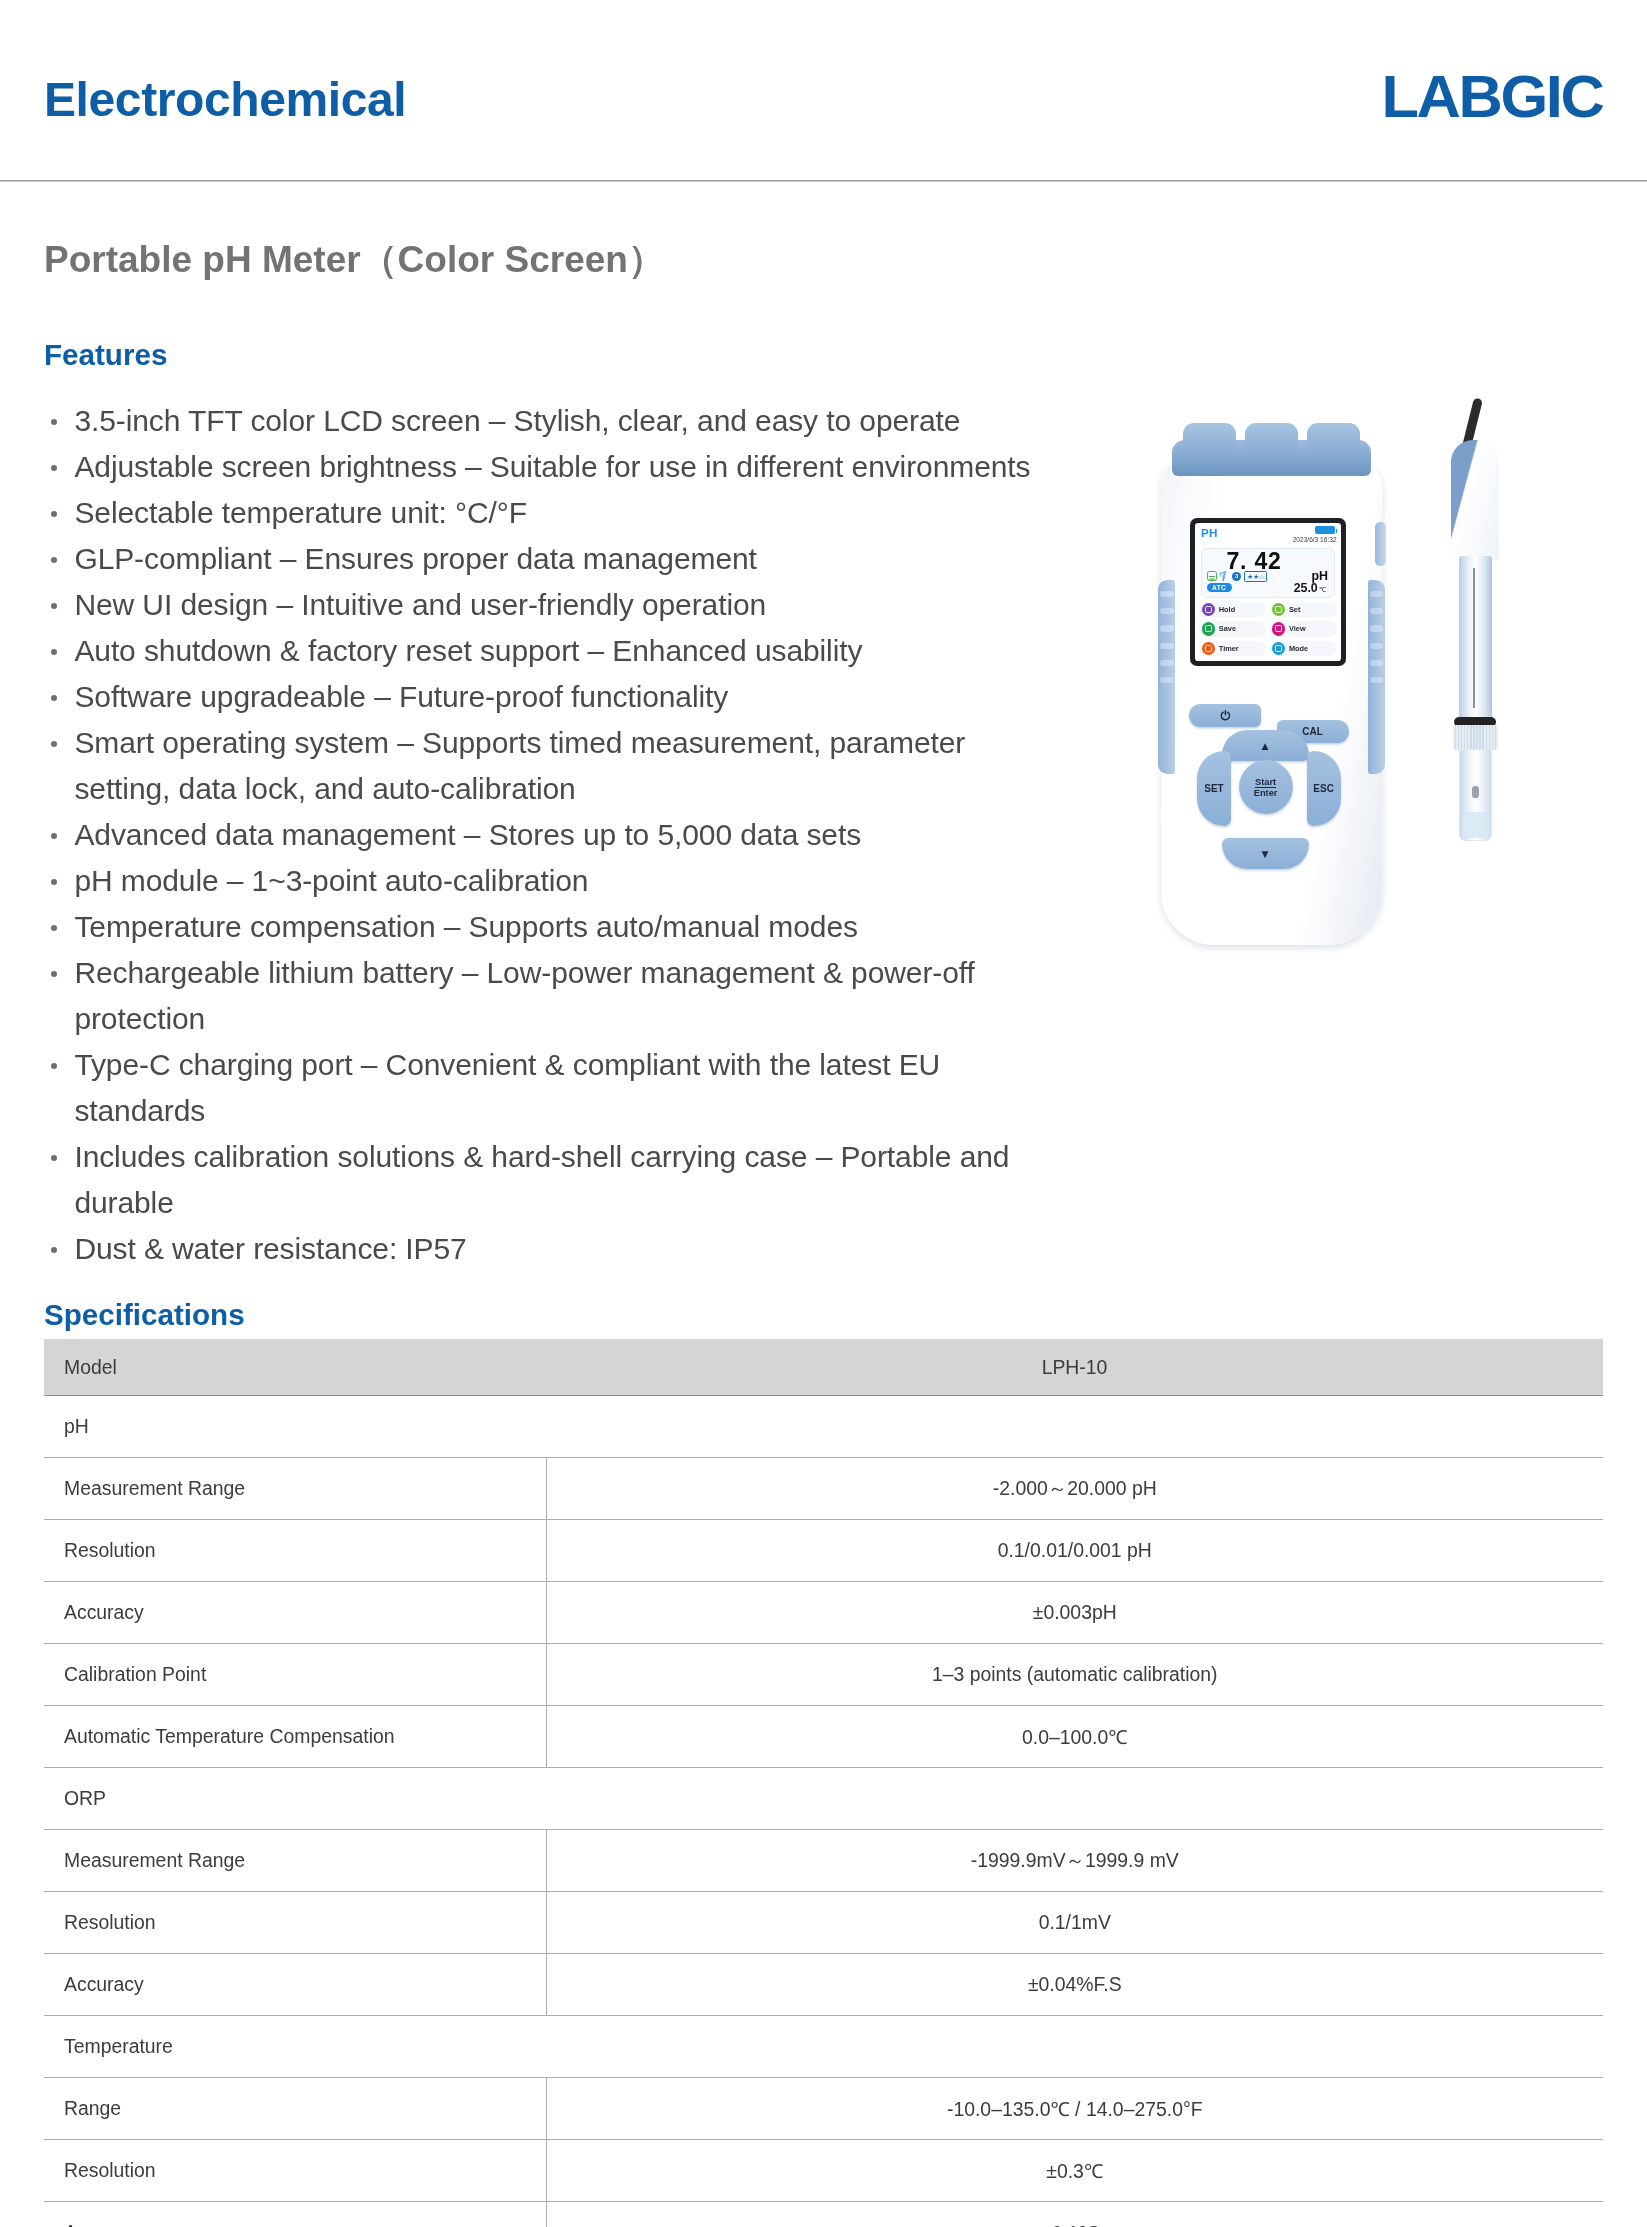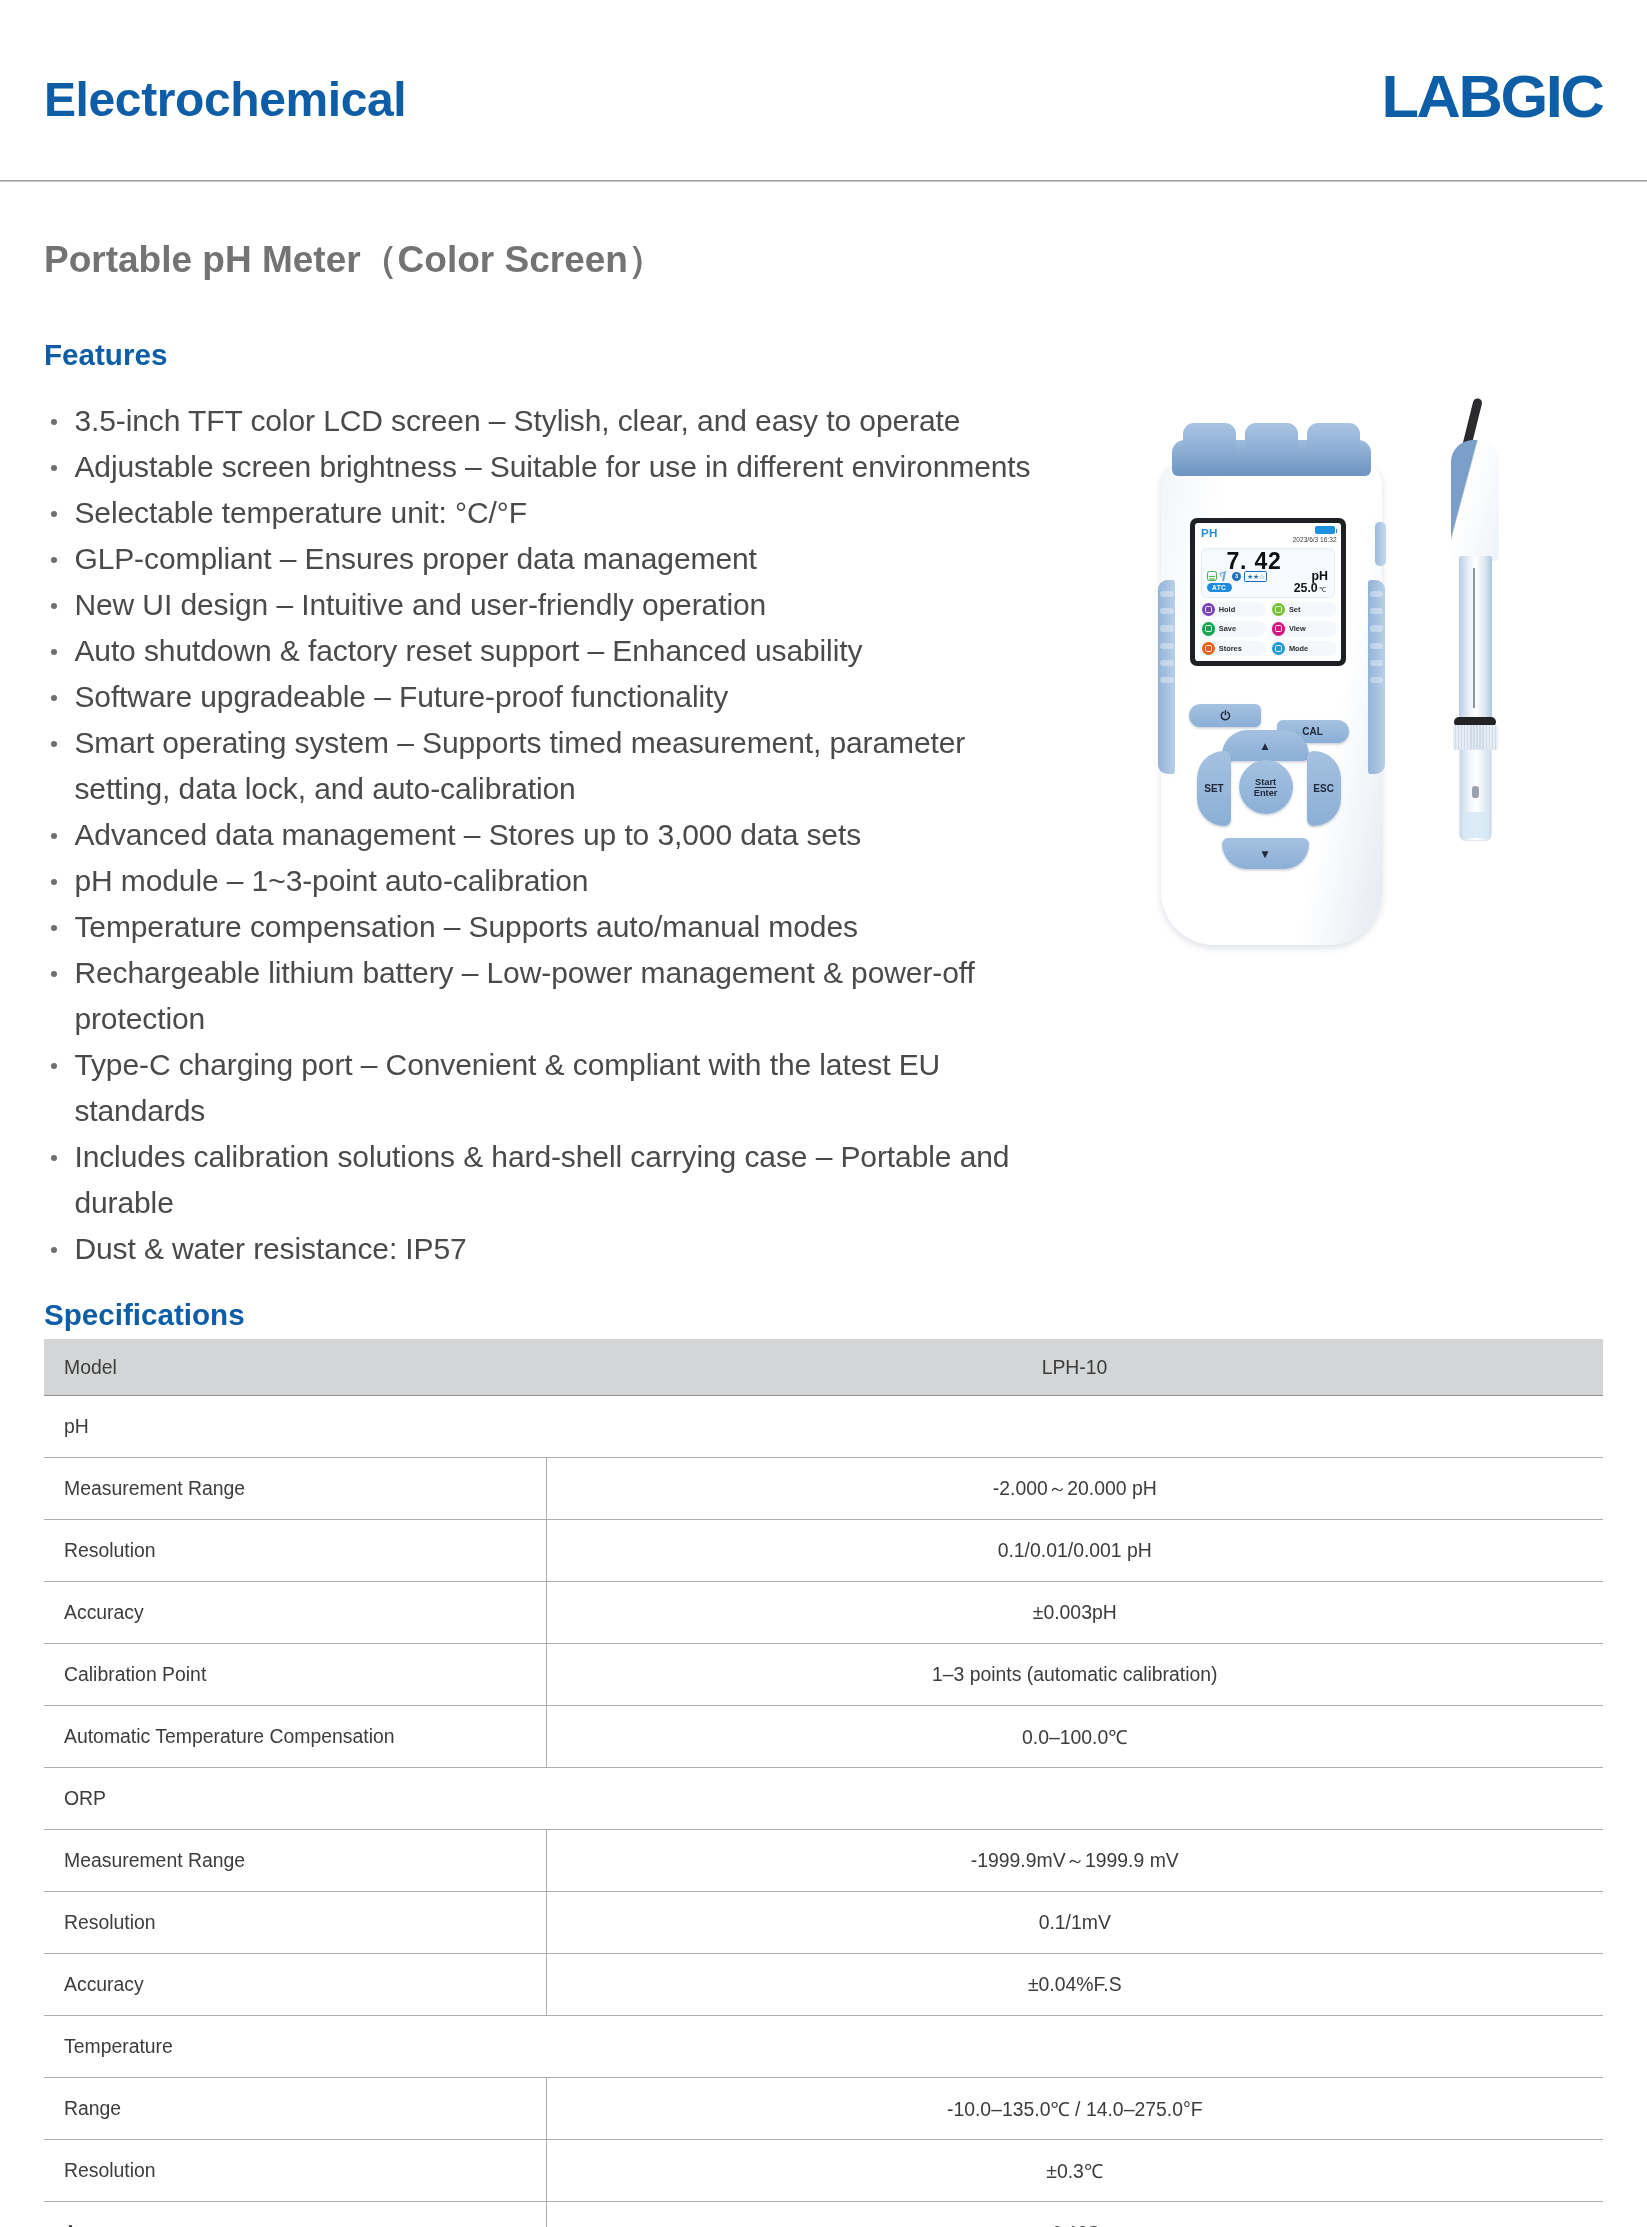--- a/index.html
+++ b/index.html
@@ -591,21 +591,21 @@
 <div class="features-heading">Features</div>
 <ul class="features-list" id="features-list">
     <li>3.5-inch TFT color LCD screen – Stylish, clear, and easy to operate</li>
     <li>Adjustable screen brightness – Suitable for use in different environments</li>
     <li>Selectable temperature unit: °C/°F</li>
     <li>GLP-compliant – Ensures proper data management</li>
     <li>New UI design – Intuitive and user-friendly operation</li>
     <li>Auto shutdown &amp; factory reset support – Enhanced usability</li>
     <li>Software upgradeable – Future-proof functionality</li>
     <li>Smart operating system – Supports timed measurement, parameter setting, data lock, and auto-calibration</li>
-    <li>Advanced data management – Stores up to 3,000 data sets</li>
+    <li>Advanced data management – Stores up to 5,000 data sets</li>
     <li>pH module – 1~3-point auto-calibration</li>
     <li>Temperature compensation – Supports auto/manual modes</li>
     <li>Rechargeable lithium battery – Low-power management &amp; power-off protection</li>
     <li>Type-C charging port – Convenient &amp; compliant with the latest EU standards</li>
     <li>Includes calibration solutions &amp; hard-shell carrying case – Portable and durable</li>
     <li>Dust &amp; water resistance: IP57</li>
   </ul>
 
 <div class="product-photo">
 
@@ -673,21 +673,21 @@
             <div class="menu-item">
               <div class="menu-dot" style="background: rgb(31, 162, 81);"></div>
               <div class="menu-label">Save</div>
             </div>
             <div class="menu-item">
               <div class="menu-dot" style="background: rgb(209, 23, 126);"></div>
               <div class="menu-label">View</div>
             </div>
             <div class="menu-item">
               <div class="menu-dot" style="background: rgb(234, 92, 23);"></div>
-              <div class="menu-label">Stores</div>
+              <div class="menu-label">Timer</div>
             </div>
             <div class="menu-item">
               <div class="menu-dot" style="background: rgb(30, 154, 214);"></div>
               <div class="menu-label">Mode</div>
             </div>
           </div>
       </div>
     </div>
 
     <div class="keypad">

